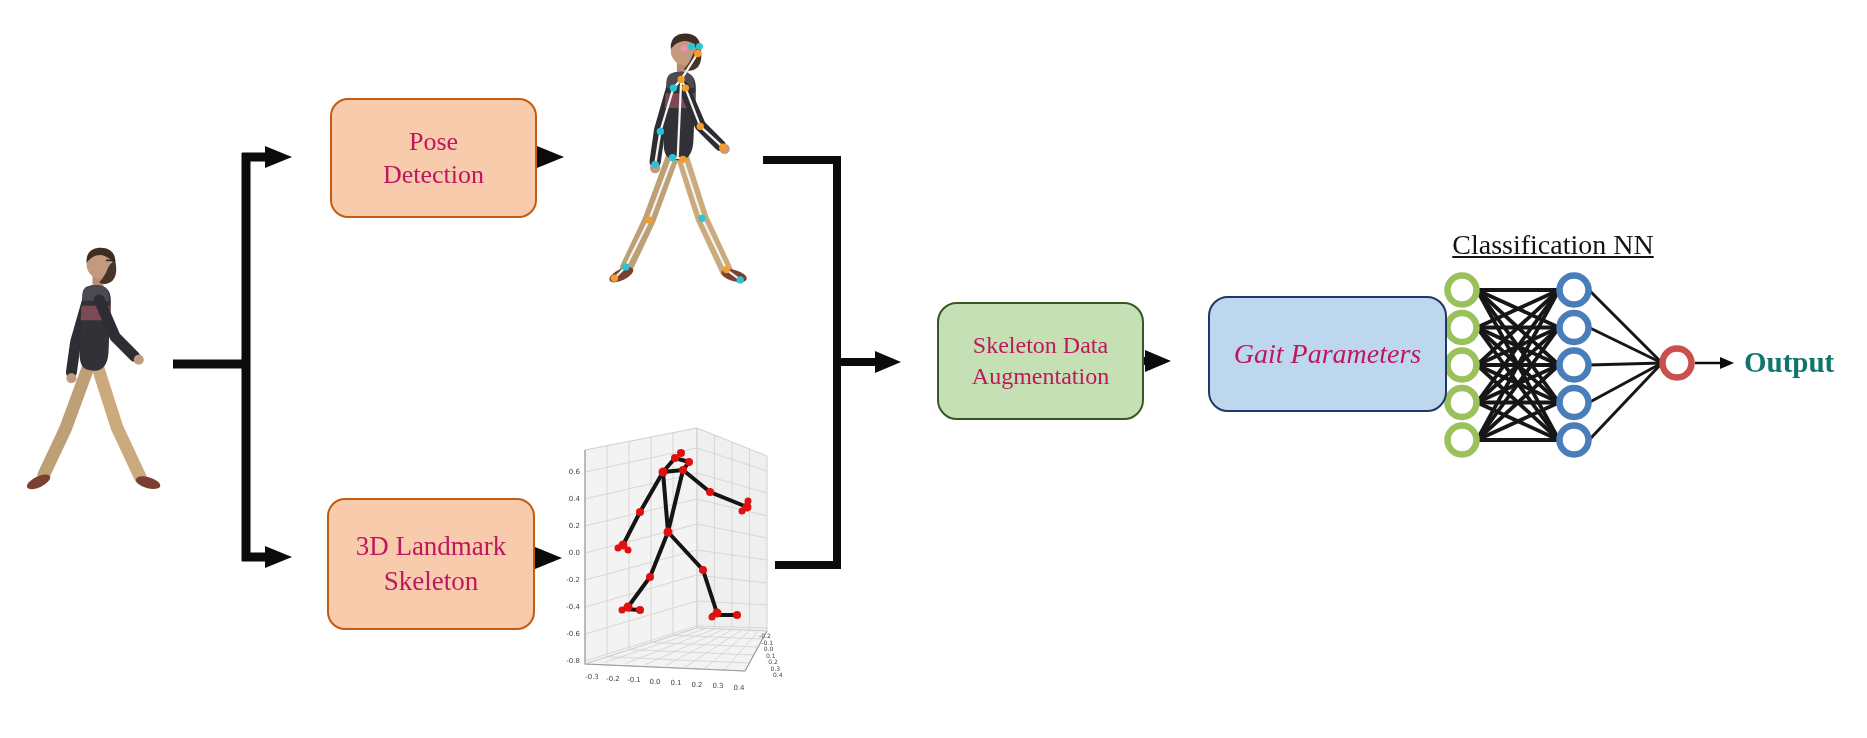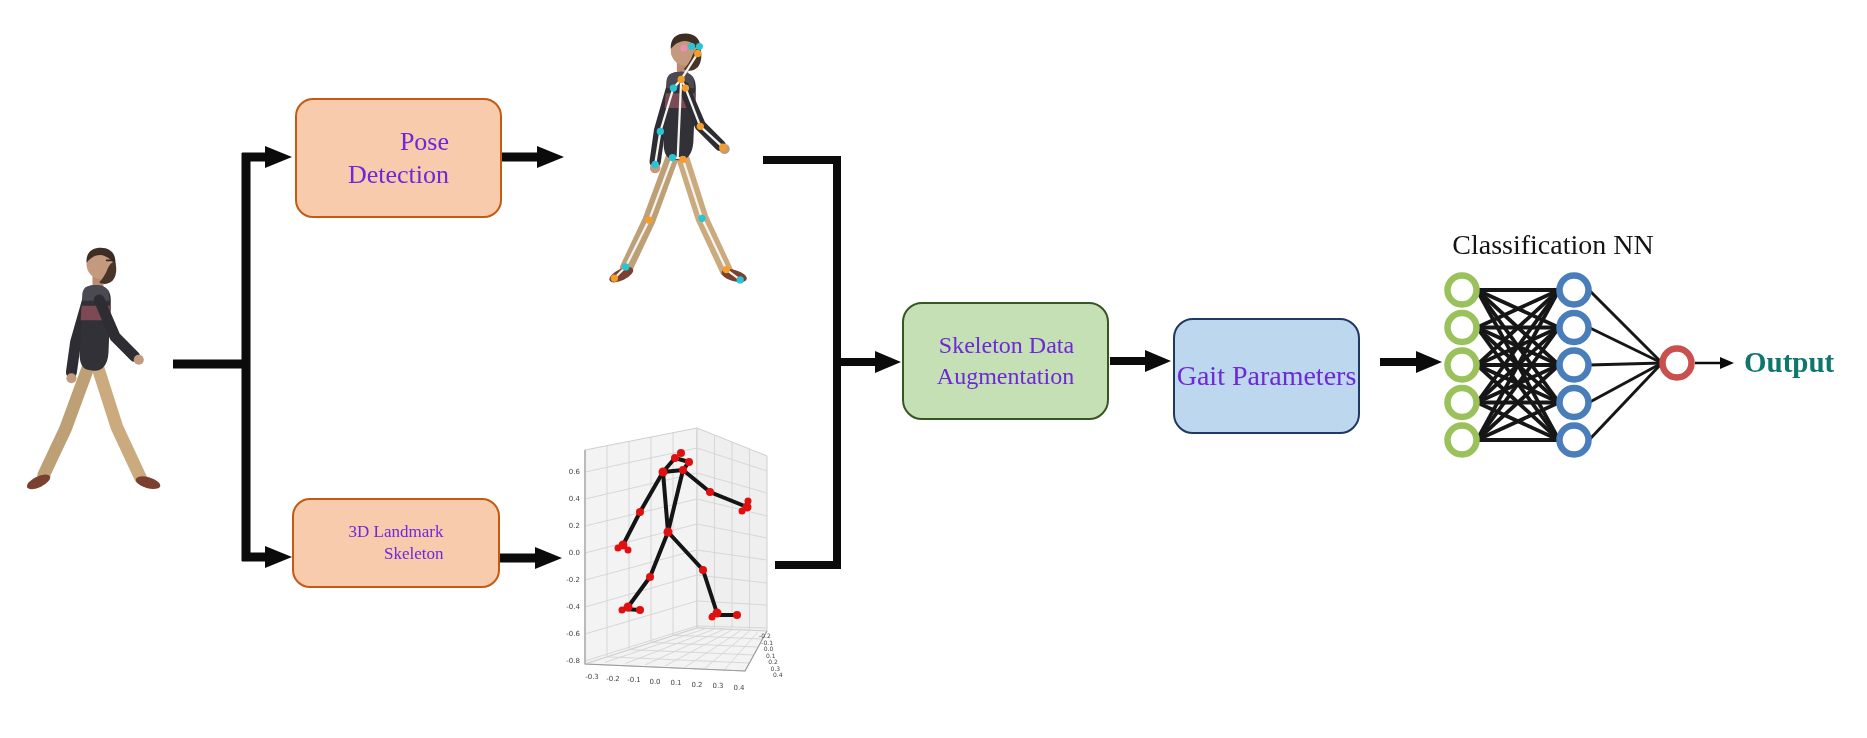--- a/index.html
+++ b/index.html
@@ -1,30 +1,30 @@
 <!DOCTYPE html>
 <html><head>
 <meta charset="utf-8">
 <style>
   html,body{margin:0;padding:0;background:#ffffff;}
   #stage{position:relative;width:1867px;height:738px;background:#ffffff;overflow:hidden;
          font-family:"Liberation Serif", serif;}
   #scene{position:absolute;left:0;top:0;}
   .node{position:absolute;display:flex;align-items:center;justify-content:center;
-        text-align:right;color:#6d28d9;box-sizing:border-box;}
+        text-align:center;color:#be185d;box-sizing:border-box;margin-left:35px;}
   .node .lbl{display:block;line-height:1.28;}
   .orange{background:#F8CBAD;border:2.5px solid #C55A11;border-radius:18px;}
   .green {background:#C5E0B4;border:2.5px solid #375623;border-radius:20px;}
   .blue  {background:#BDD7EE;border:2.5px solid #1F3864;border-radius:20px;}
   #box-pose{left:295px;top:98px;width:207px;height:120px;font-size:26px;}
-  #box-landmark{left:292px;top:498px;width:208px;height:90px;font-size:17px;}
+  #box-landmark{left:292px;top:498px;width:208px;height:132px;font-size:27px;}
   #box-skelaug{left:902px;top:302px;width:207px;height:118px;font-size:24px;}
-  #box-gait{left:1173px;top:318px;width:187px;height:116px;font-size:28px;}
+  #box-gait{left:1173px;top:296px;width:239px;height:116px;font-size:28px;font-style:italic;}
   #nn-title{position:absolute;left:1428px;top:229px;width:250px;text-align:center;
-            font-size:28px;color:#141414;}
+            font-size:28px;color:#141414;text-decoration:underline;}
   #output-label{position:absolute;left:1744px;top:346px;font-size:29px;font-weight:bold;color:#0f766e;}
 </style>
 </head>
 <body>
 
 <div id="stage">
 
 <svg id="scene" width="1867" height="738" viewBox="0 0 1867 738">
   <defs>
     <g id="man">

